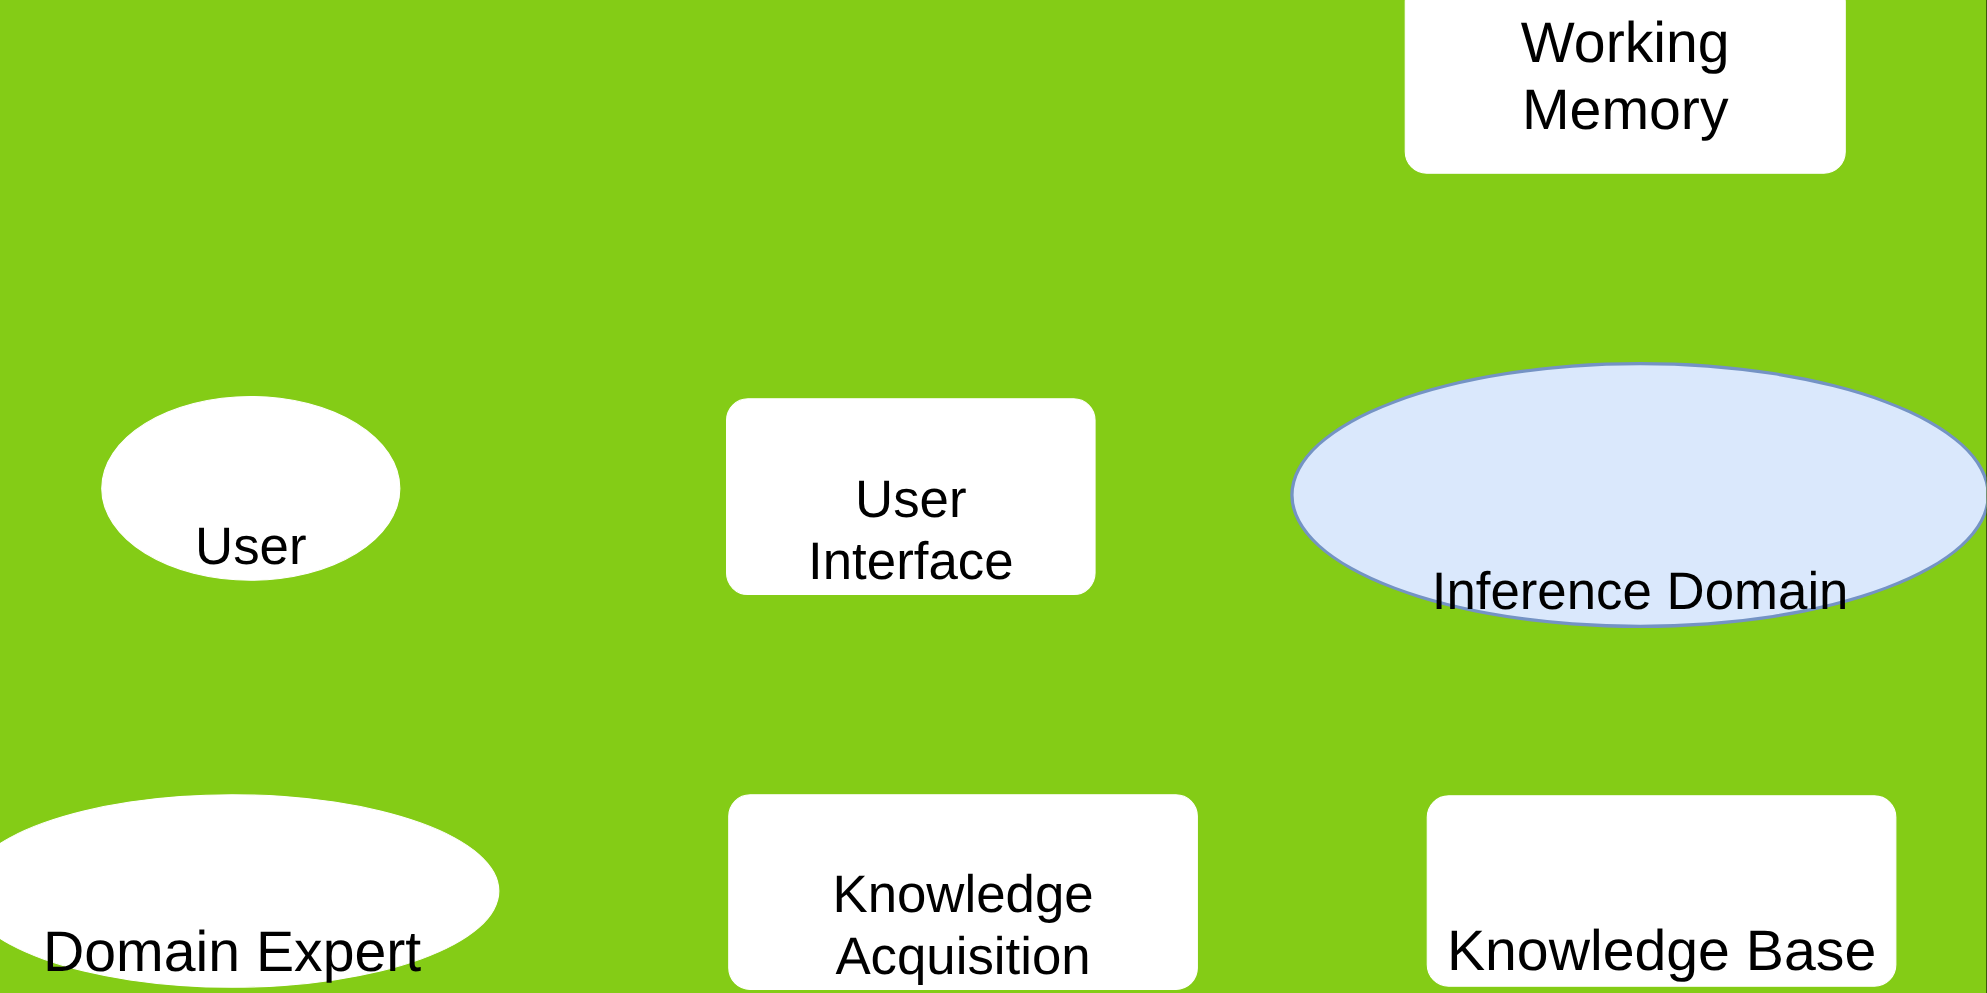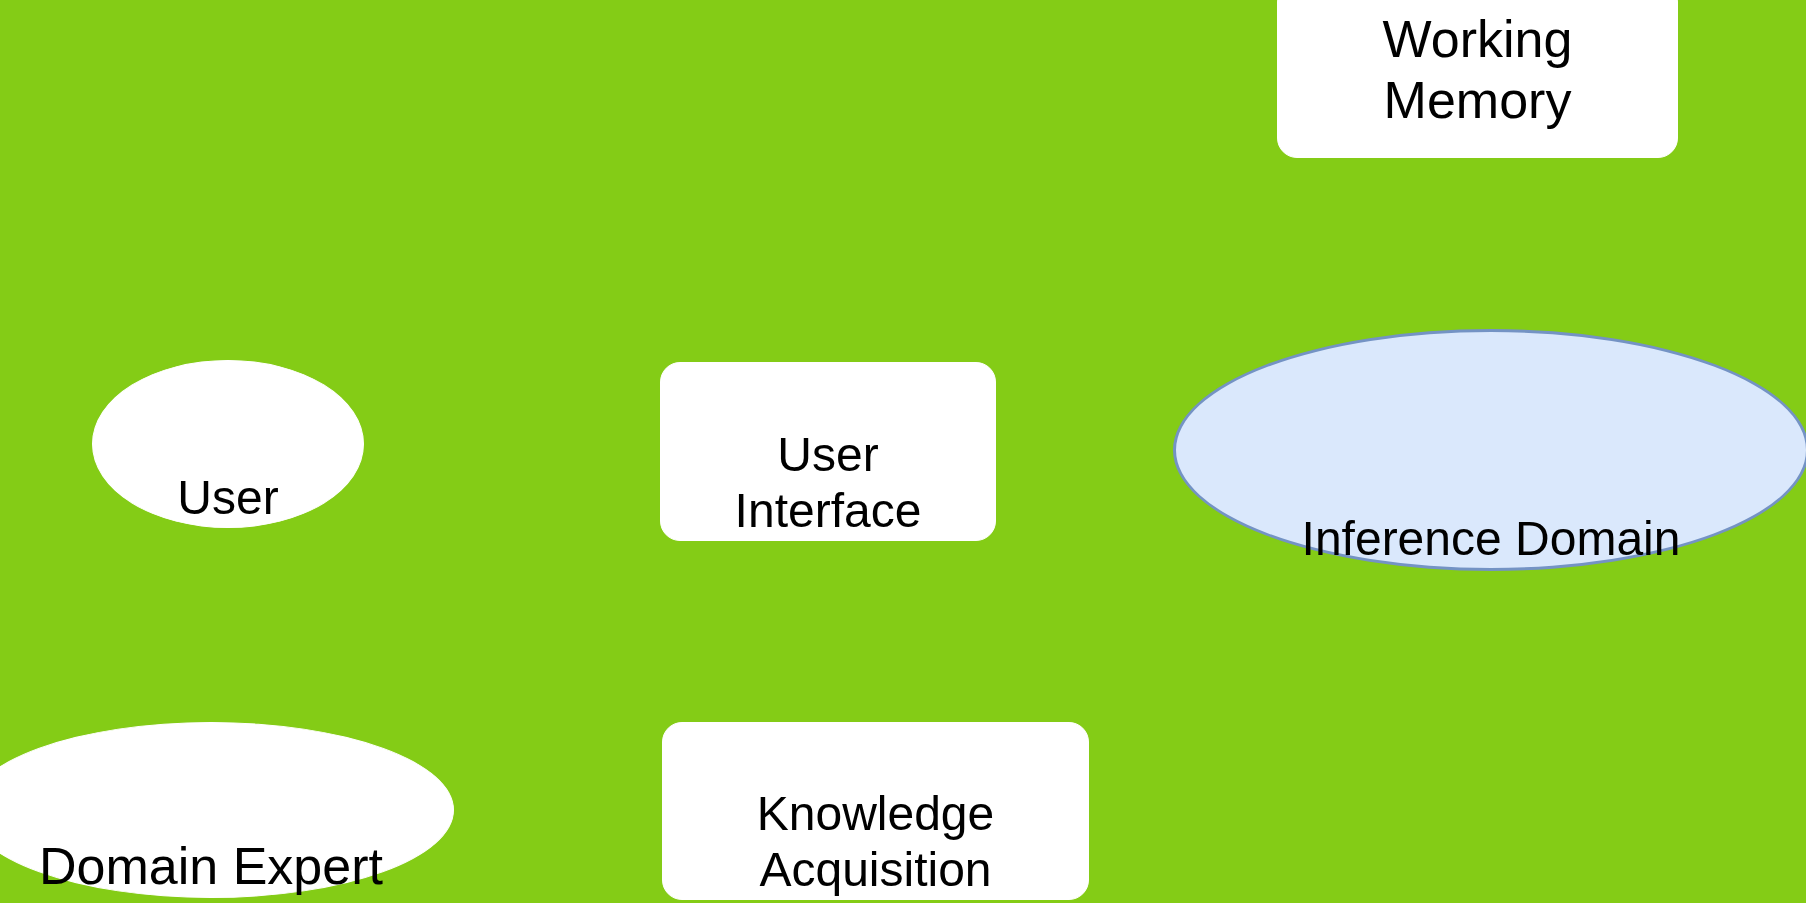--- a/index.html
+++ b/index.html
@@ -95,14 +95,17 @@
 
   <div class="node ellipse" id="node-domain-expert">
     <span class="label">Domain Expert</span>
   </div>
 
   <div class="node rect" id="node-knowledge-acq">
     <span class="label">Knowledge
 Acquisition</span>
   </div>
 
+  <div class="node rect" id="node-knowledge-base">
+    <span class="label">Knowledge Base</span>
+  </div>
 
 </div>
 
 </body></html>

